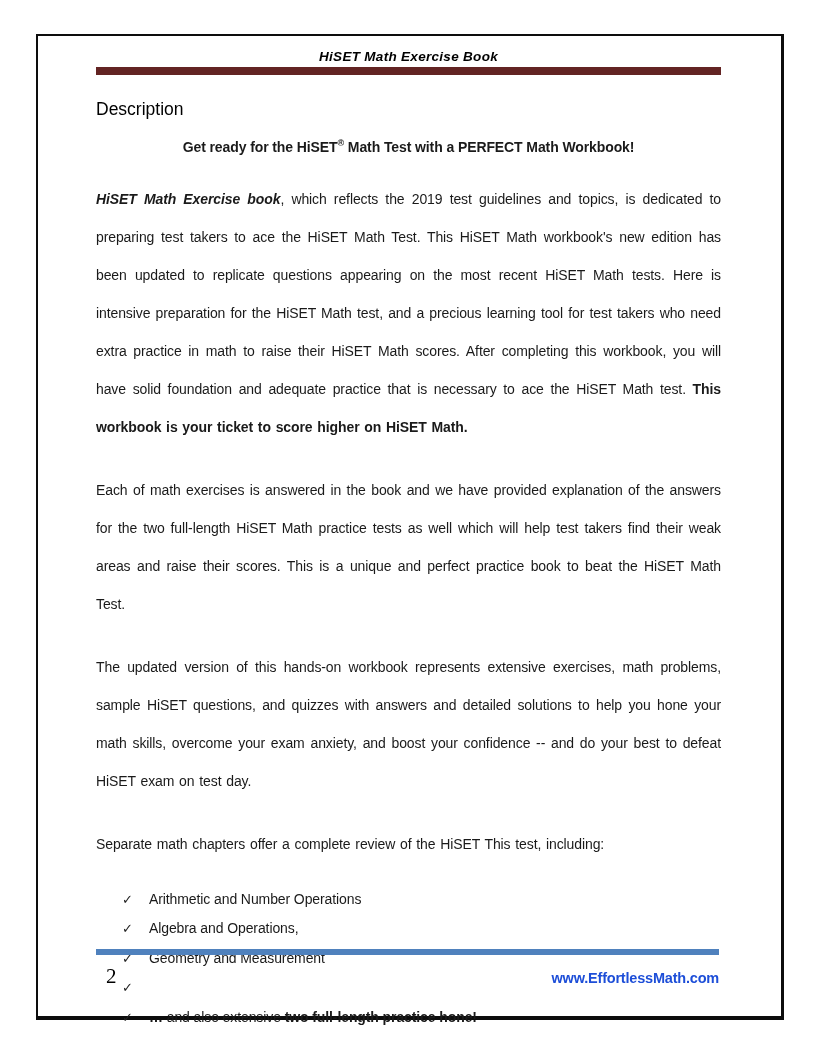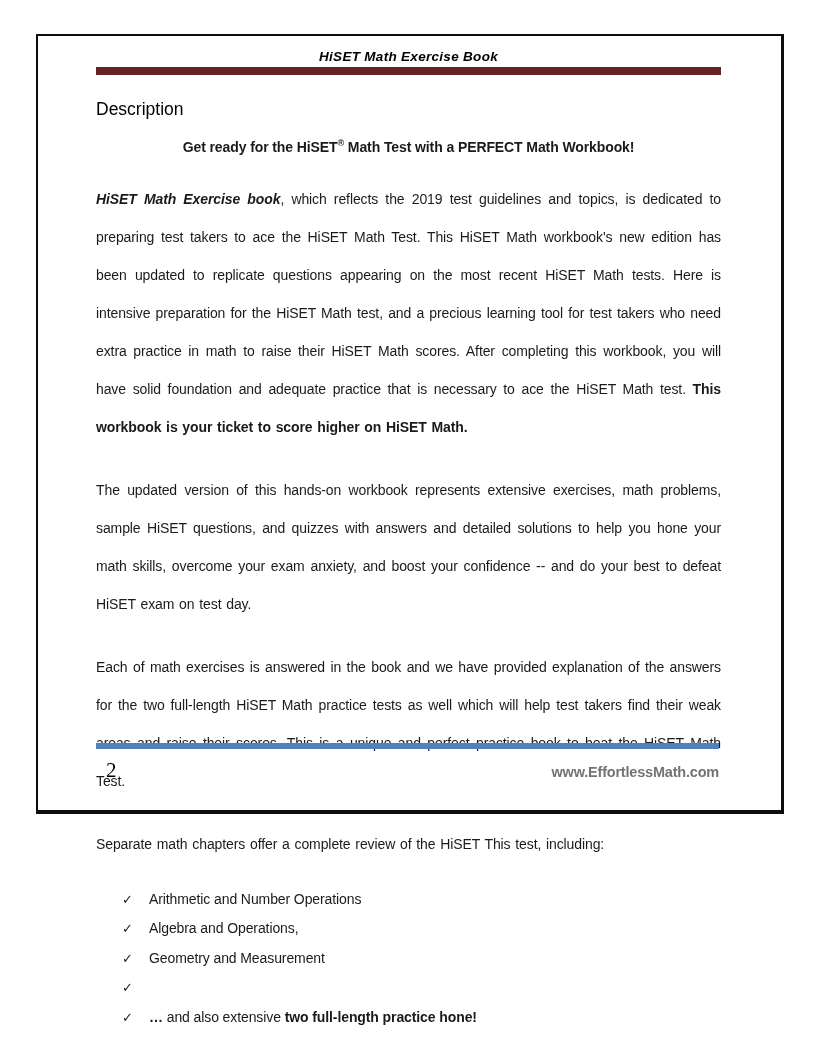--- a/index.html
+++ b/index.html
@@ -9,21 +9,21 @@
     height: 1056px;
     background: #ffffff;
     font-family: "Liberation Sans", sans-serif;
     color: #1a1a1a;
   }
   .page-frame {
     position: absolute;
     left: 36px;
     top: 34px;
     width: 748px;
-    height: 780px;
+    height: 986px;
     box-sizing: border-box;
     border: 2px solid #0d0d0d;
     border-right-width: 3px;
     border-bottom-width: 4px;
     background: #fff;
   }
   .content {
     padding: 13px 60px 0 58px;
   }
   .header-title {
@@ -111,41 +111,41 @@
   .page-num {
     font-family: "Liberation Serif", serif;
     font-size: 21px;
     color: #000;
     padding-left: 10px;
   }
   .site-url {
     font-weight: bold;
     font-size: 14.5px;
     letter-spacing: -0.2px;
-    color: #737373;
+    color: #1d4ed8;
   }
 </style>
 </head>
 <body>
 
 <div class="page-frame">
   <div class="content">
 
     <div class="header-title">HiSET Math Exercise Book</div>
     <div class="red-bar"></div>
 
     <div class="section-title">Description</div>
 
     <div class="headline"><span>Get ready for the HiSET</span><sup>®</sup><span> Math Test with a PERFECT Math Workbook!</span></div>
 
     <div class="para"><span class="lead-bi">HiSET Math Exercise book</span><span>, which reflects the 2019 test guidelines and topics, is dedicated to preparing test takers to ace the HiSET Math Test. This HiSET Math workbook's new edition has been updated to replicate questions appearing on the most recent HiSET Math tests. Here is intensive preparation for the HiSET Math test, and a precious learning tool for test takers who need extra practice in math to raise their HiSET Math scores. After completing this workbook, you will have solid foundation and adequate practice that is necessary to ace the HiSET Math test. </span><span class="strong">This workbook is your ticket to score higher on HiSET Math.</span></div>
 
+    <div class="para">Each of math exercises is answered in the book and we have provided explanation of the answers for the two full-length HiSET Math practice tests as well which will help test takers find their weak areas and raise their scores. This is a unique and perfect practice book to beat the HiSET Math Test.</div>
+
     <div class="para">The updated version of this hands-on workbook represents extensive exercises, math problems, sample HiSET questions, and quizzes with answers and detailed solutions to help you hone your math skills, overcome your exam anxiety, and boost your confidence -- and do your best to defeat HiSET exam on test day.</div>
-
-    <div class="para">Each of math exercises is answered in the book and we have provided explanation of the answers for the two full-length HiSET Math practice tests as well which will help test takers find their weak areas and raise their scores. This is a unique and perfect practice book to beat the HiSET Math Test.</div>
 
     <div class="para">Separate math chapters offer a complete review of the HiSET This test, including:</div>
 
     <div class="checklist">
       <div class="check-item">
         <span class="check-bullet">✓</span>
         <span class="check-text">Arithmetic and Number Operations</span>
       </div>
       <div class="check-item">
         <span class="check-bullet">✓</span>

